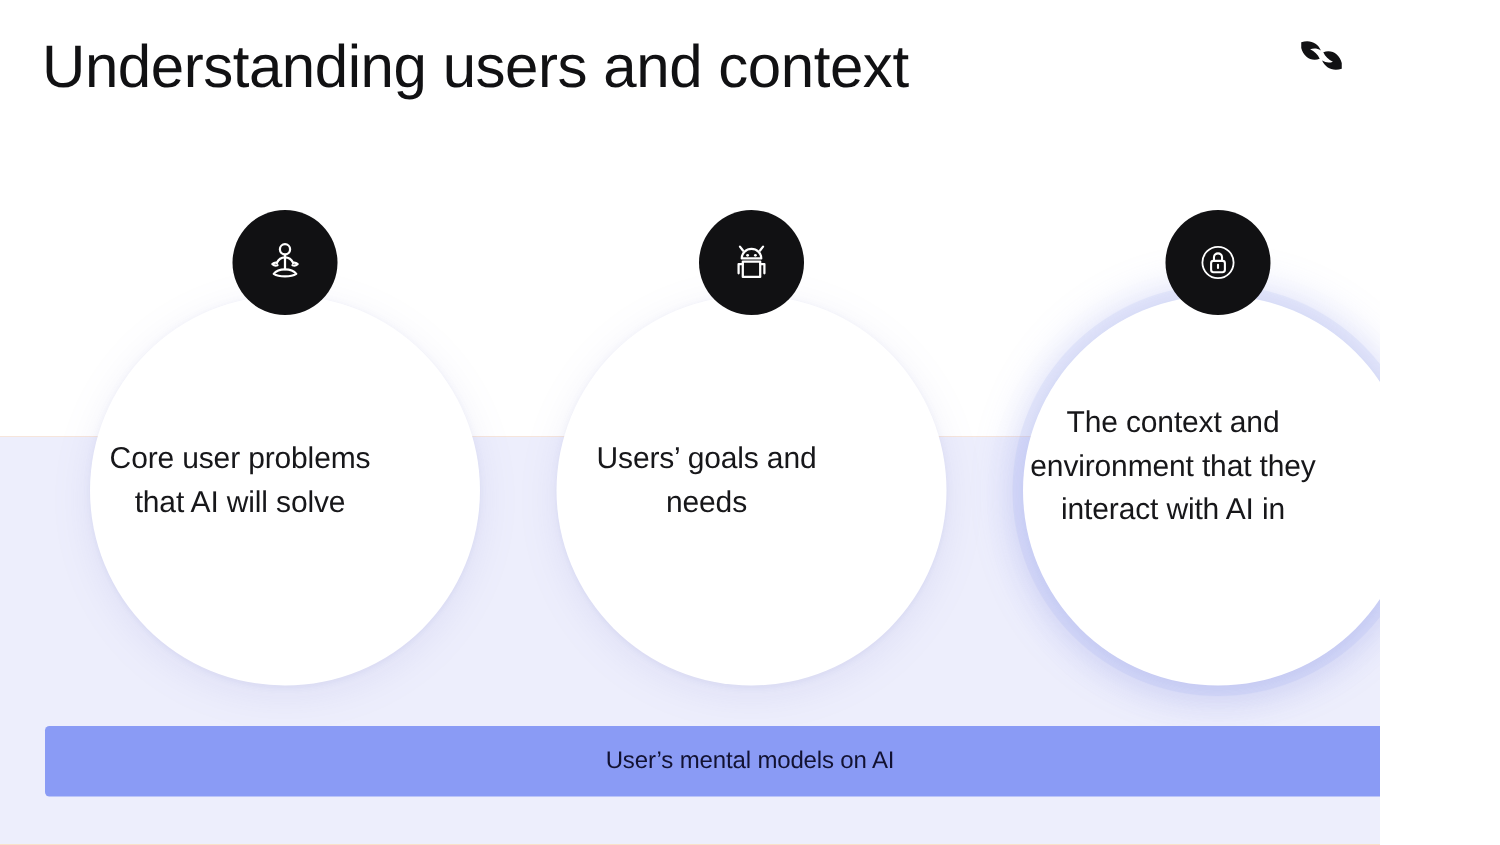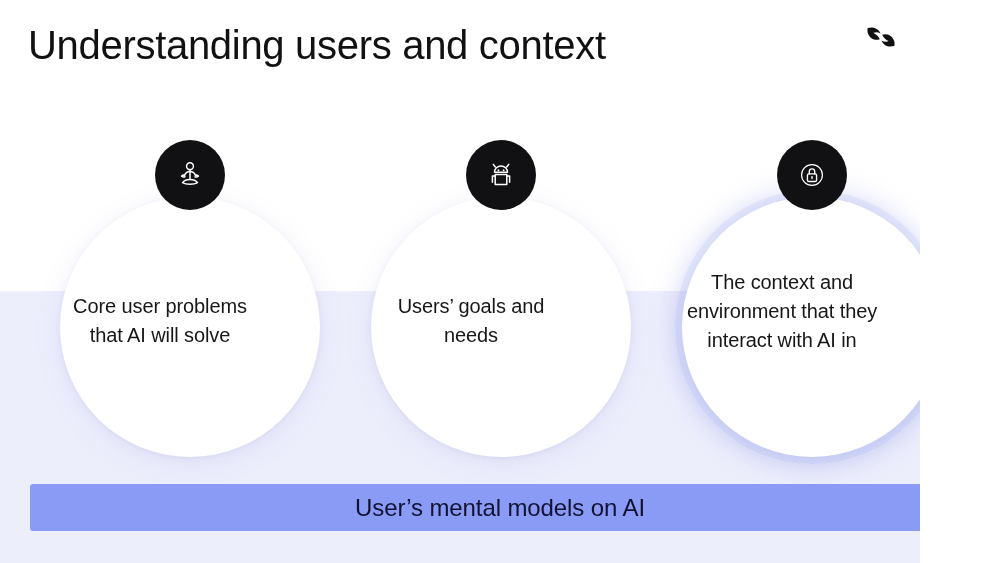--- a/index.html
+++ b/index.html
@@ -136,21 +136,21 @@
     top: 484px;
     width: 940px;
     height: 47px;
     background: #8a9bf5;
     border-radius: 3px;
     display: flex;
     align-items: center;
     justify-content: center;
   }
   .banner-label {
-    font-size: 24px;
+    font-size: 16px;
     line-height: 26px;
     color: #121232;
     letter-spacing: -0.1px;
   }
 </style>
 </head>
 <body>
 
 <div id="slide">
 

